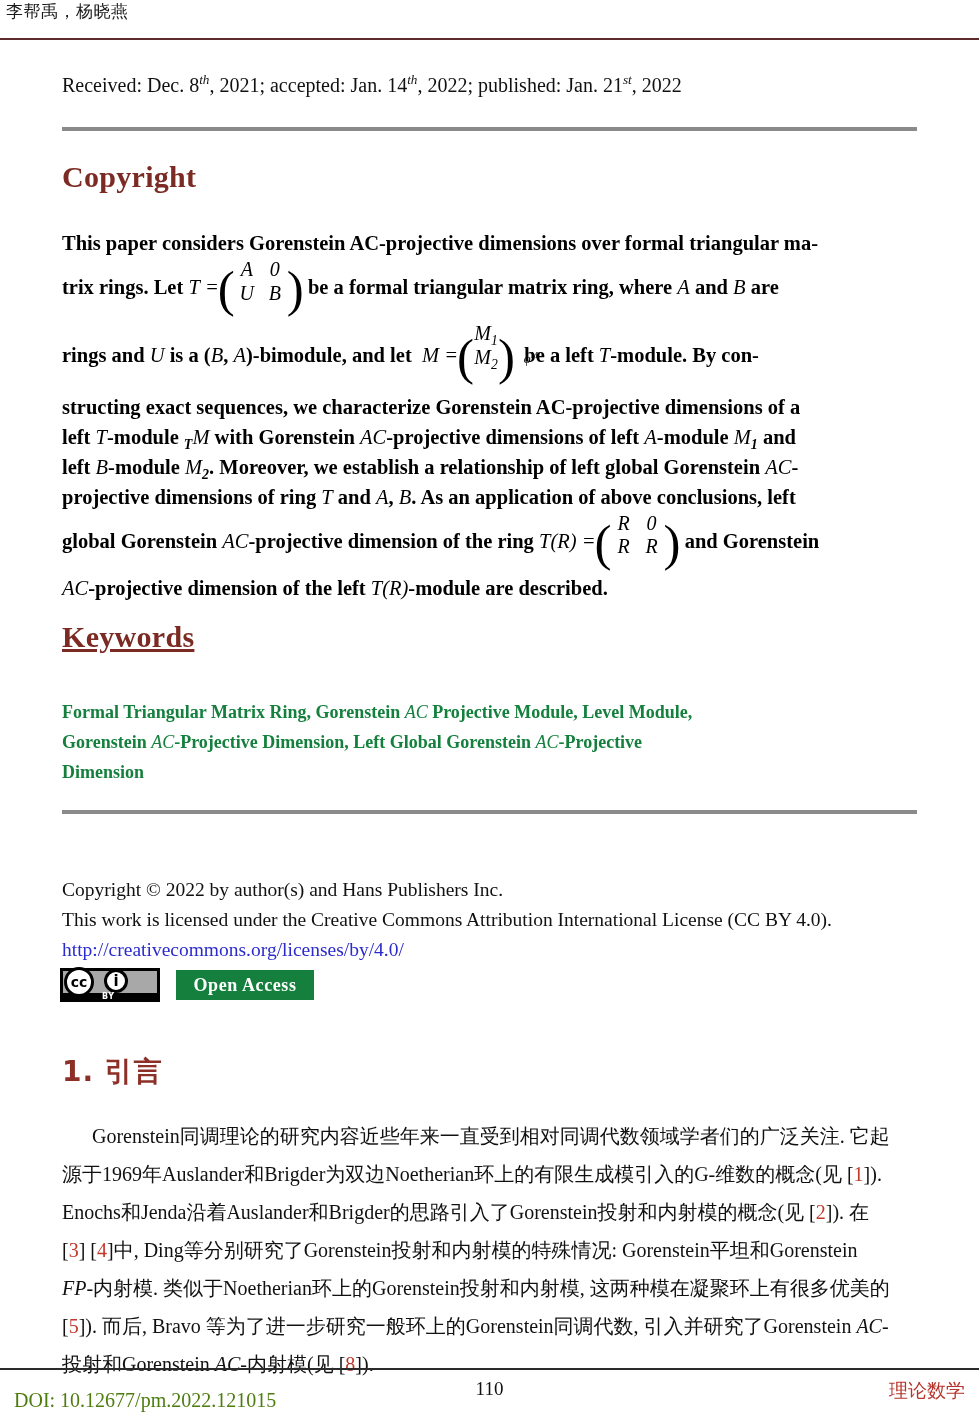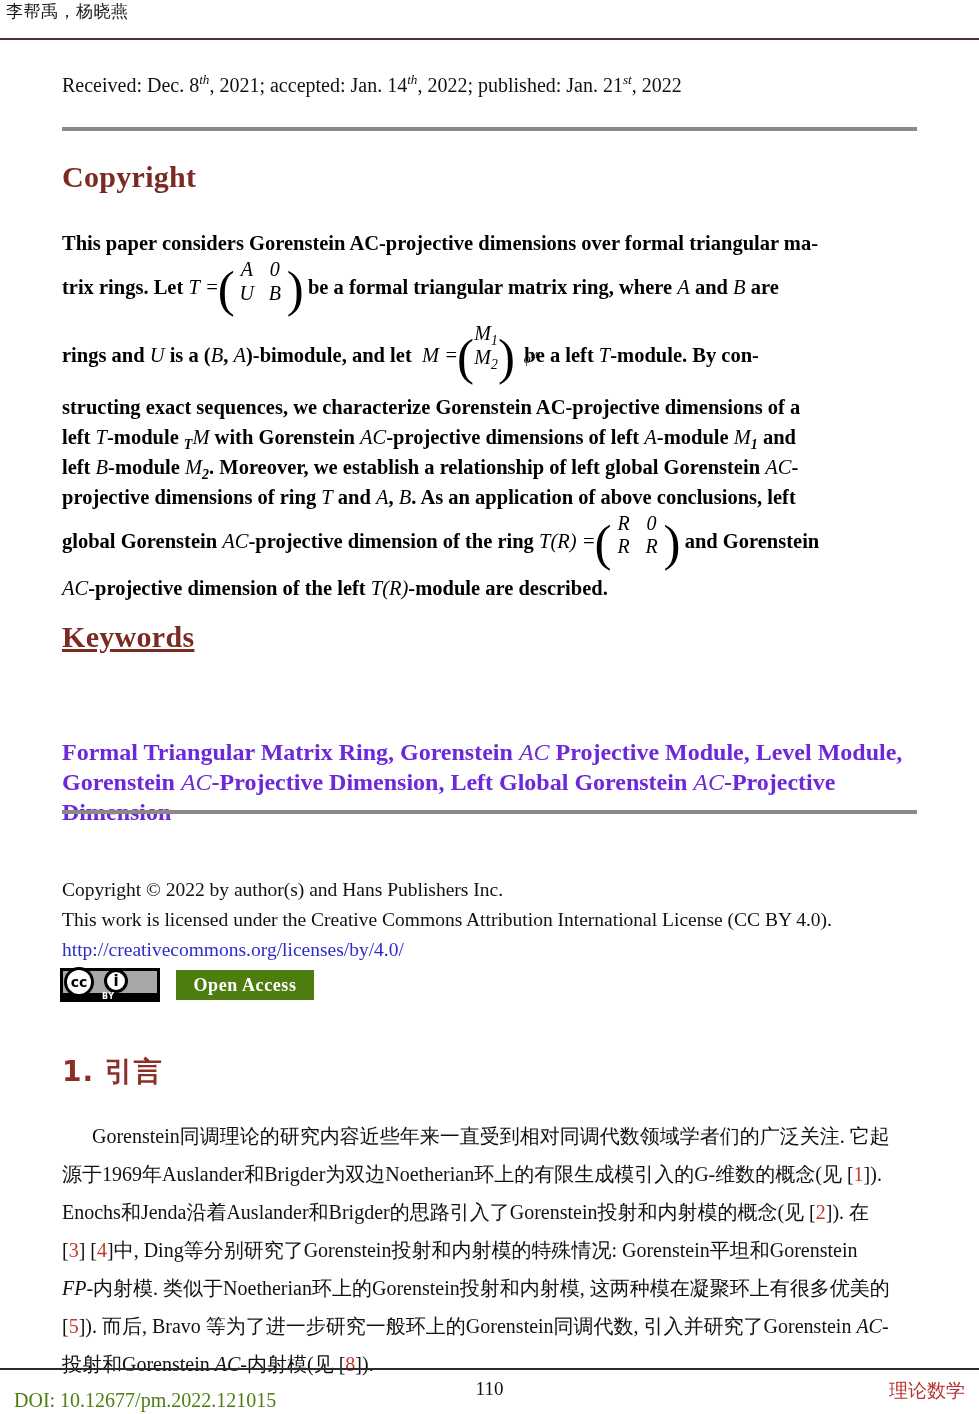--- a/index.html
+++ b/index.html
@@ -196,25 +196,24 @@
     vertical-align: super;
     line-height: 0;
   }
 
   
   .keywords-body {
     position: absolute;
     left: 62px;
     top: 697px;
     width: 905px;
-    font-size: 24px;
+    font-size: 18px;
     font-weight: bold;
     line-height: 30px;
-    color: #6d28d9;
-    margin-top: 40px;
+    color: #15803d;
   }
   .keywords-body .ln { display: block; white-space: nowrap; }
 
   
   .copyright {
     position: absolute;
     left: 62px;
     top: 875px;
     width: 900px;
     font-size: 19.5px;
@@ -273,21 +272,21 @@
     font-weight: bold;
     color: #ffffff;
     letter-spacing: 0.5px;
   }
   .oa-badge {
     position: absolute;
     left: 116px;
     top: 2px;
     width: 138px;
     height: 30px;
-    background: #4d7c0f;
+    background: #15803d;
     color: #ffffff;
     font-family: "Liberation Serif", "DejaVu Serif", serif;
     font-weight: bold;
     font-size: 18px;
     letter-spacing: 0.6px;
     text-align: center;
     line-height: 30px;
   }
 
   

